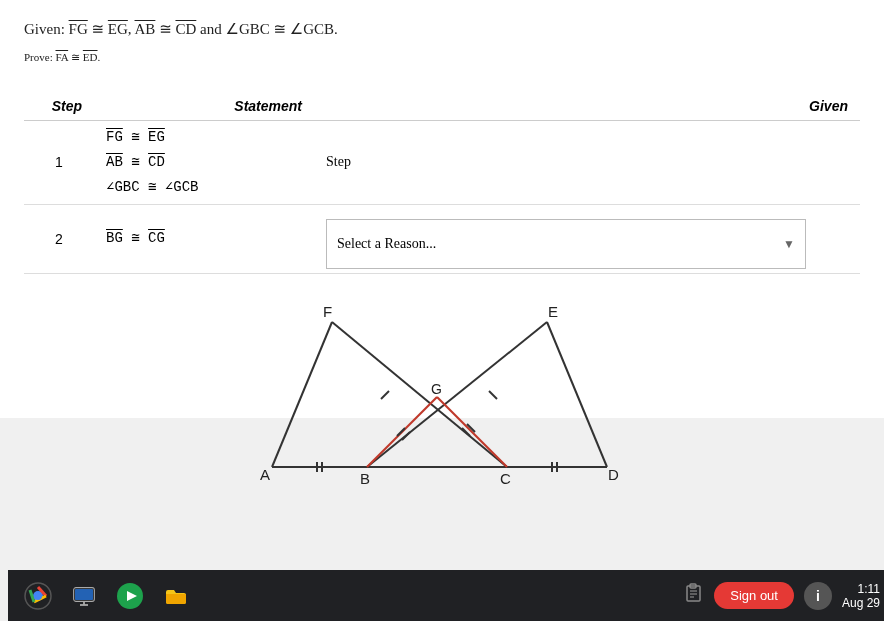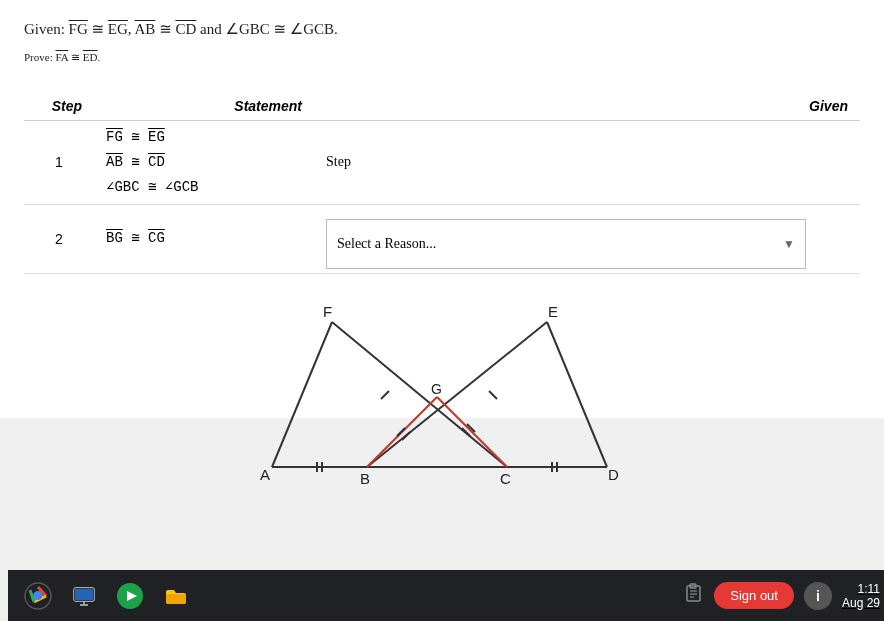--- a/index.html
+++ b/index.html
@@ -347,18 +347,18 @@
         <line x1="8" y1="9" x2="15" y2="9" stroke="#888" stroke-width="1.2"></line>
         <line x1="8" y1="12" x2="15" y2="12" stroke="#888" stroke-width="1.2"></line>
         <line x1="8" y1="15" x2="12" y2="15" stroke="#888" stroke-width="1.2"></line>
       </svg>
     </span>
 
     <button class="sign-out-btn">Sign out</button>
 
     <div class="taskbar-info-icon">i</div>
 
-    <div style="display:flex;flex-direction:column;align-items:flex-end;text-decoration:underline;">
+    <div style="display:flex;flex-direction:column;align-items:flex-end;">
       <span class="taskbar-time">1:11</span>
       <span class="taskbar-date">Aug 29</span>
     </div>
   </div>
 </div>
 
 </body></html>

